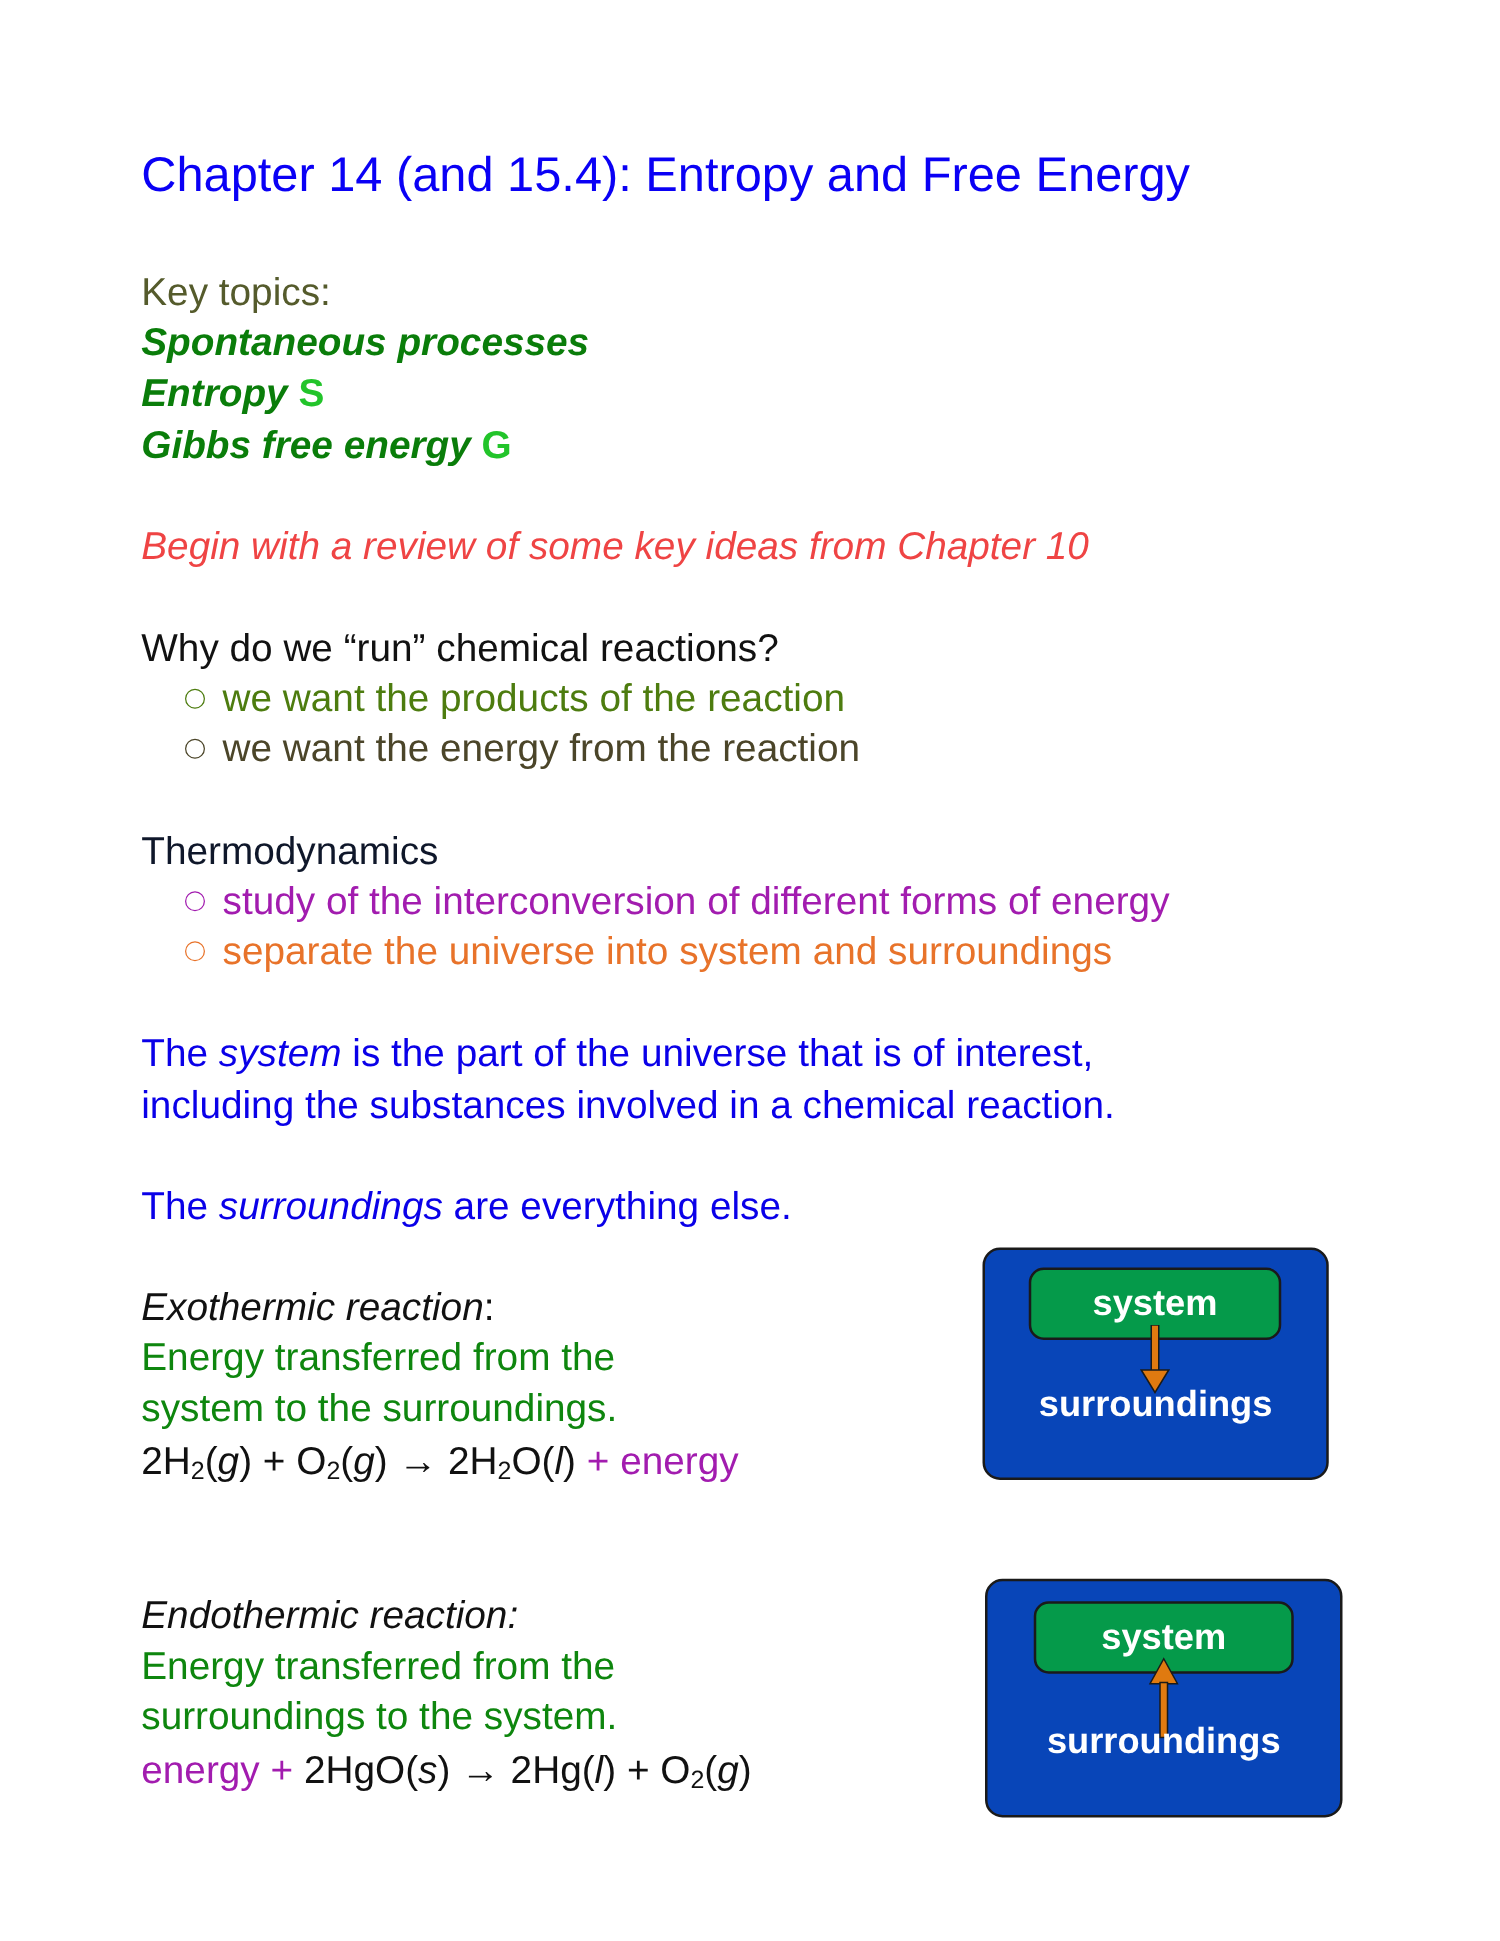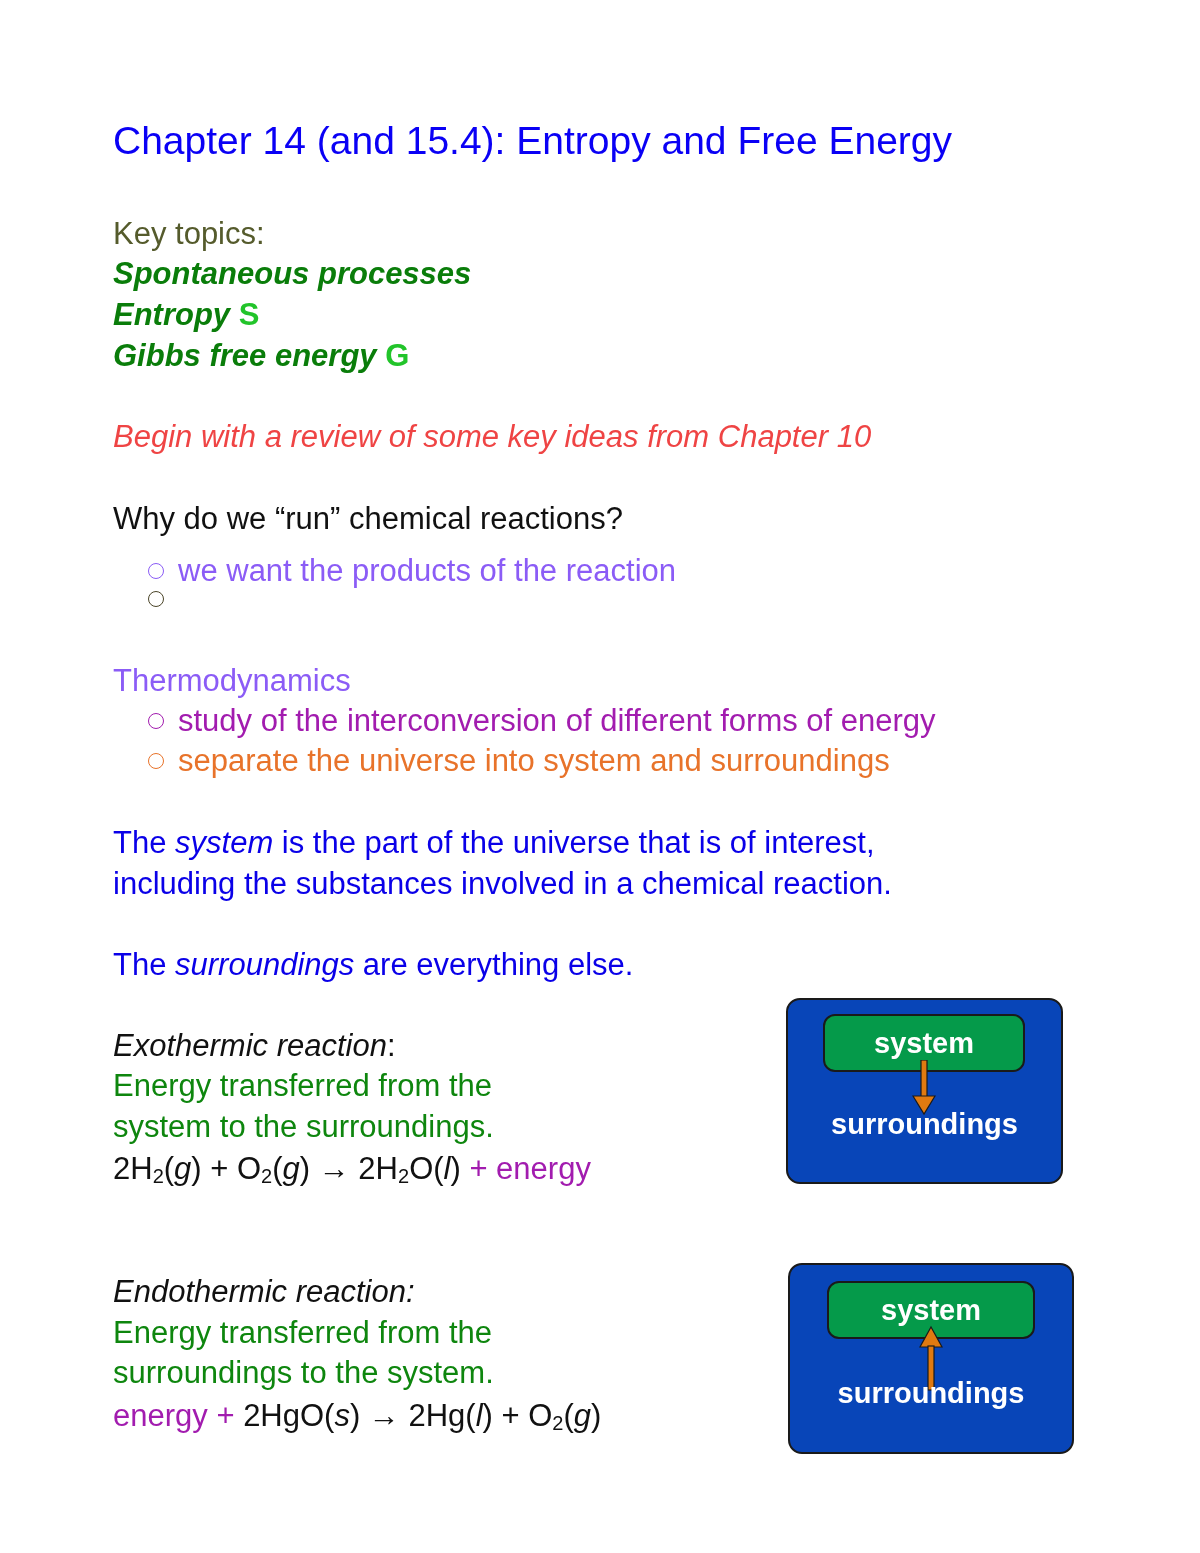--- a/index.html
+++ b/index.html
@@ -8,23 +8,23 @@
   .line { position: absolute; left: 113px; white-space: nowrap; font-size: 31px; line-height: 40px; }
   .title { top: 118px; font-size: 39px; font-weight: normal; color: #0a00f5; line-height: 46px; letter-spacing: 0px; }
   .olive { color: #555b2c; }
   .green-b { color: #0a7d0a; font-weight: bold; font-style: italic; }
   .lgreen { color: #22c42a; font-style: normal; }
   .blue-i { color: #ef4444; font-style: italic; }
   .black { color: #111111; }
   .bullet { position: absolute; left: 148px; white-space: nowrap; font-size: 31px; line-height: 40px; }
   .circ { display: inline-block; width: 14px; height: 14px; border: 1.5px solid; border-radius: 50%;
           margin-right: 14px; vertical-align: middle; position: relative; top: -2px; }
-  .tan { color: #8b5cf6; margin-top: 12px; }
+  .tan { color: #4d7c0f; }
   .dkolive { color: #4b4529; }
-  .orange { color: #8b5cf6; text-align: right; }
+  .orange { color: #0f172a; text-align: right; }
   .red { color: #a21caf; }
   .orange2 { color: #e8732a; }
   .blue { color: #0a00e8; }
   .dgreen { color: #0e860e; }
   i { font-style: italic; }
   sub { font-size: 20px; vertical-align: -4px; line-height: 0; }
   .diagram { position: absolute; background: #0845b8; border: 2px solid #1a1a1a; border-radius: 14px; }
   .sysbox { position: absolute; background: #059a4a; border: 2px solid #1a1a1a; border-radius: 12px;
             color: #ffffff; font-weight: bold; font-size: 29px; text-align: center; }
   .surr { position: absolute; color: #ffffff; font-weight: bold; font-size: 29px; text-align: center; width: 100%; }
@@ -45,21 +45,21 @@
   <span>Gibbs free energy</span> <span class="lgreen">G</span>
 </div>
 
 <div class="line blue-i" style="top:417px;">Begin with a review of some key ideas from Chapter 10</div>
 
 <div class="line black" style="top:499px;">Why do we “run” chemical reactions?</div>
 <div class="bullet tan" style="top:539px;">
   <span class="circ"></span><span>we want the products of the reaction</span>
 </div>
 <div class="bullet dkolive" style="top:579px;">
-  <span class="circ"></span>
+  <span class="circ"></span><span>we want the energy from the reaction</span>
 </div>
 
 <div class="line orange" style="top:661px;">Thermodynamics</div>
 <div class="bullet red" style="top:701px;">
   <span class="circ"></span><span>study of the interconversion of different forms of energy</span>
 </div>
 <div class="bullet orange2" style="top:741px;text-align:right;">
   <span class="circ"></span><span>separate the universe into system and surroundings</span>
 </div>
 

